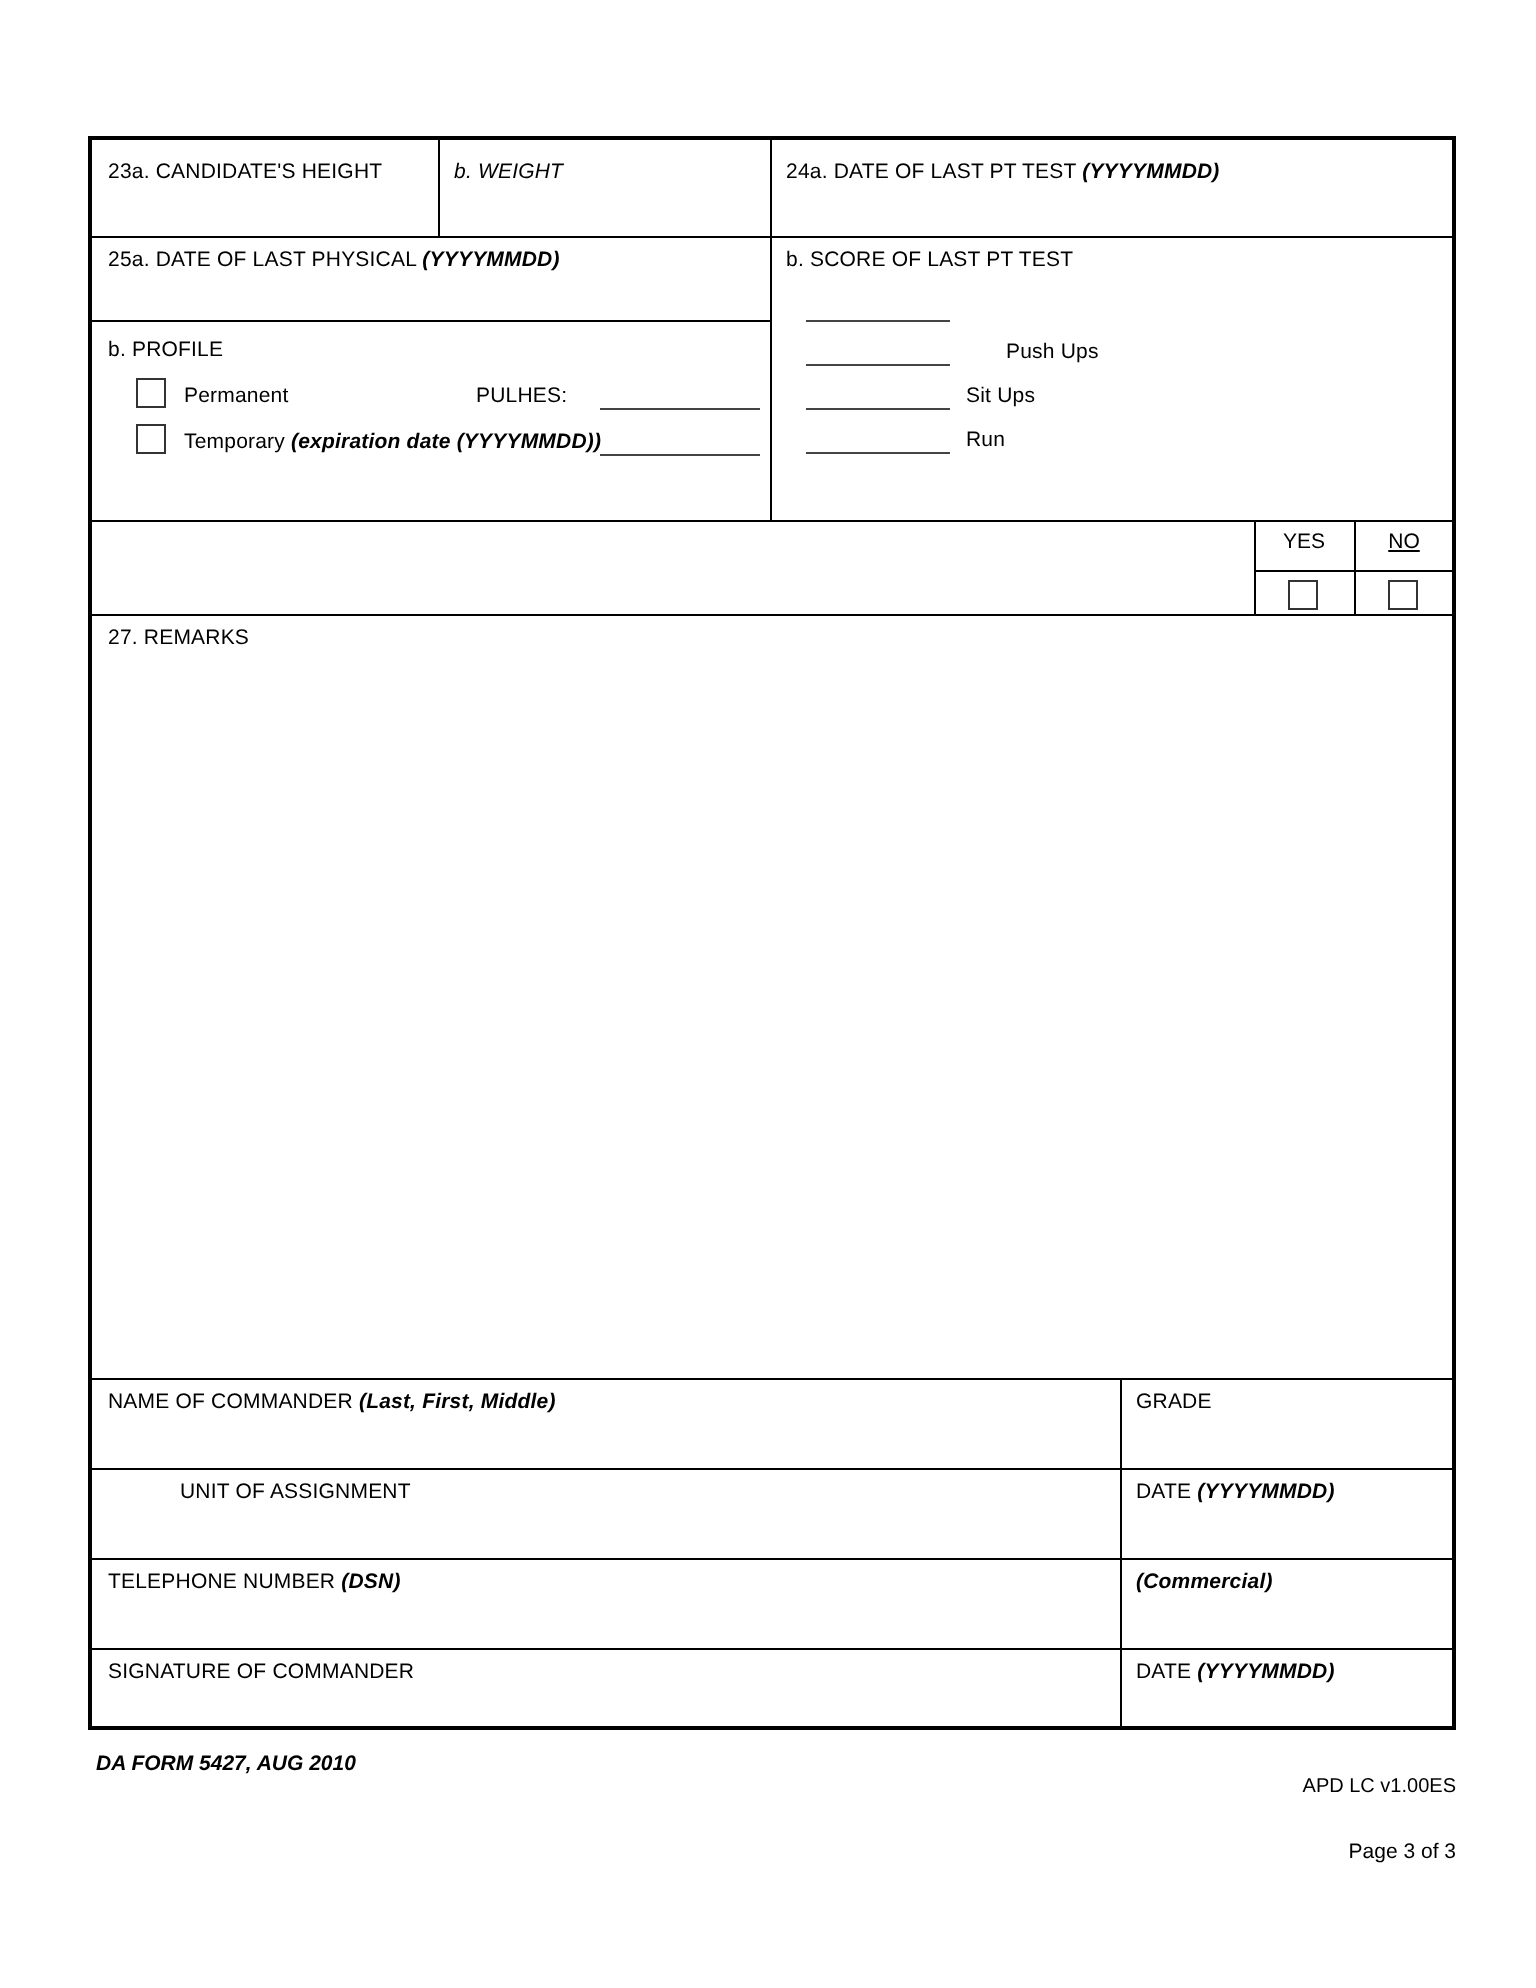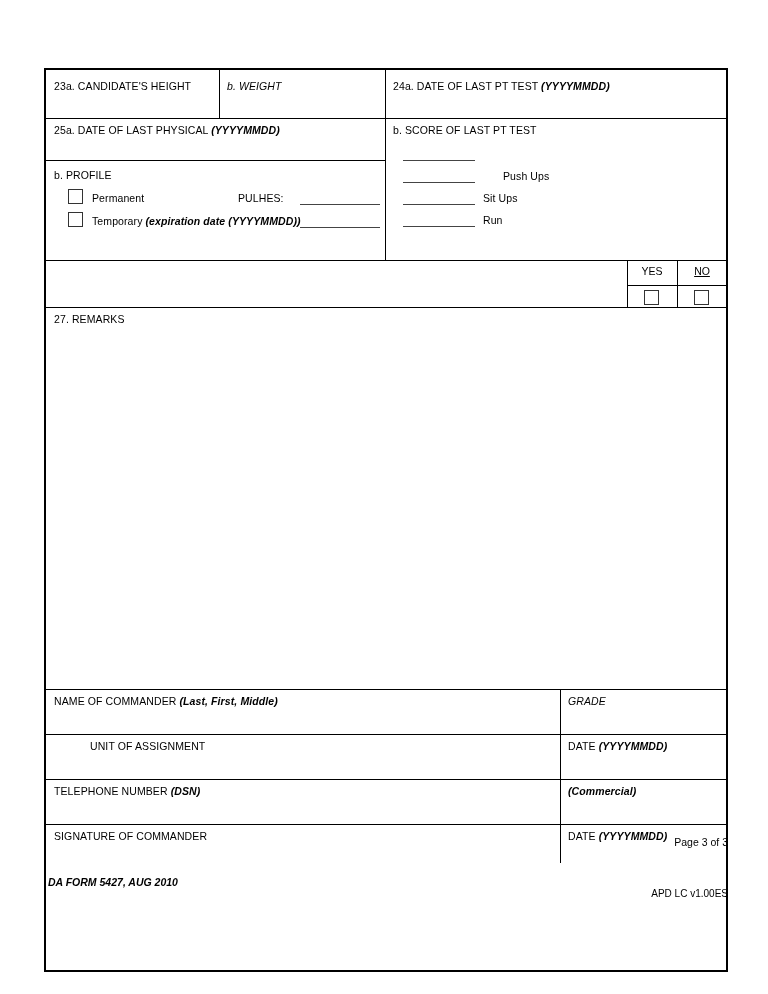--- a/index.html
+++ b/index.html
@@ -22,21 +22,21 @@
     width: 768px;
     height: 994px;
   }
 
   
   .form-frame {
     position: absolute;
     left: 44px;
     top: 68px;
     width: 684px;
-    height: 904px;
+    height: 797px;
     border: 2px solid #000;
     box-sizing: border-box;
   }
 
   
   .hline {
     position: absolute;
     background: #000;
     height: 1px;
     left: 0;
@@ -91,21 +91,21 @@
     left: 48px;
     top: 876px;
     font-size: 10.5px;
     font-weight: bold;
     font-style: italic;
     white-space: nowrap;
   }
   .footer-right-1 {
     position: absolute;
     right: 40px;
-    top: 836px;
+    top: 920px;
     font-size: 10.5px;
     text-align: right;
     white-space: nowrap;
   }
   .footer-right-2 {
     position: absolute;
     right: 40px;
     top: 888px;
     font-size: 10px;
     text-align: right;
@@ -189,21 +189,21 @@
 
     <div class="cbox" style="left:598px; top:220px;"></div>
     <div class="cbox" style="left:648px; top:220px;"></div>
 
     <div class="cell-label" style="left:8px; top:243px;">27.  REMARKS</div>
     <div style="position:absolute; left:2px; top:258px; width:676px; height:358px;"></div>
 
     <div class="cell-label" style="left:8px; top:625px;">
       <span>NAME OF COMMANDER </span><span class="ital">(Last, First, Middle)</span>
     </div>
-    <div class="cell-label" style="left:522px; top:625px;font-style:italic;">GRADE</div>
+    <div class="cell-label" style="left:522px; top:625px;">GRADE</div>
 
     <div class="cell-label" style="left:8px; top:670px;margin-left:36px;">UNIT OF ASSIGNMENT</div>
     <div class="cell-label" style="left:522px; top:670px;">
       <span>DATE </span><span class="ital">(YYYYMMDD)</span>
     </div>
 
     <div class="cell-label" style="left:8px; top:715px;">
       <span>TELEPHONE NUMBER </span><span class="ital">(DSN)</span>
     </div>
     <div class="cell-label ital" style="left:522px; top:715px;">(Commercial)</div>

